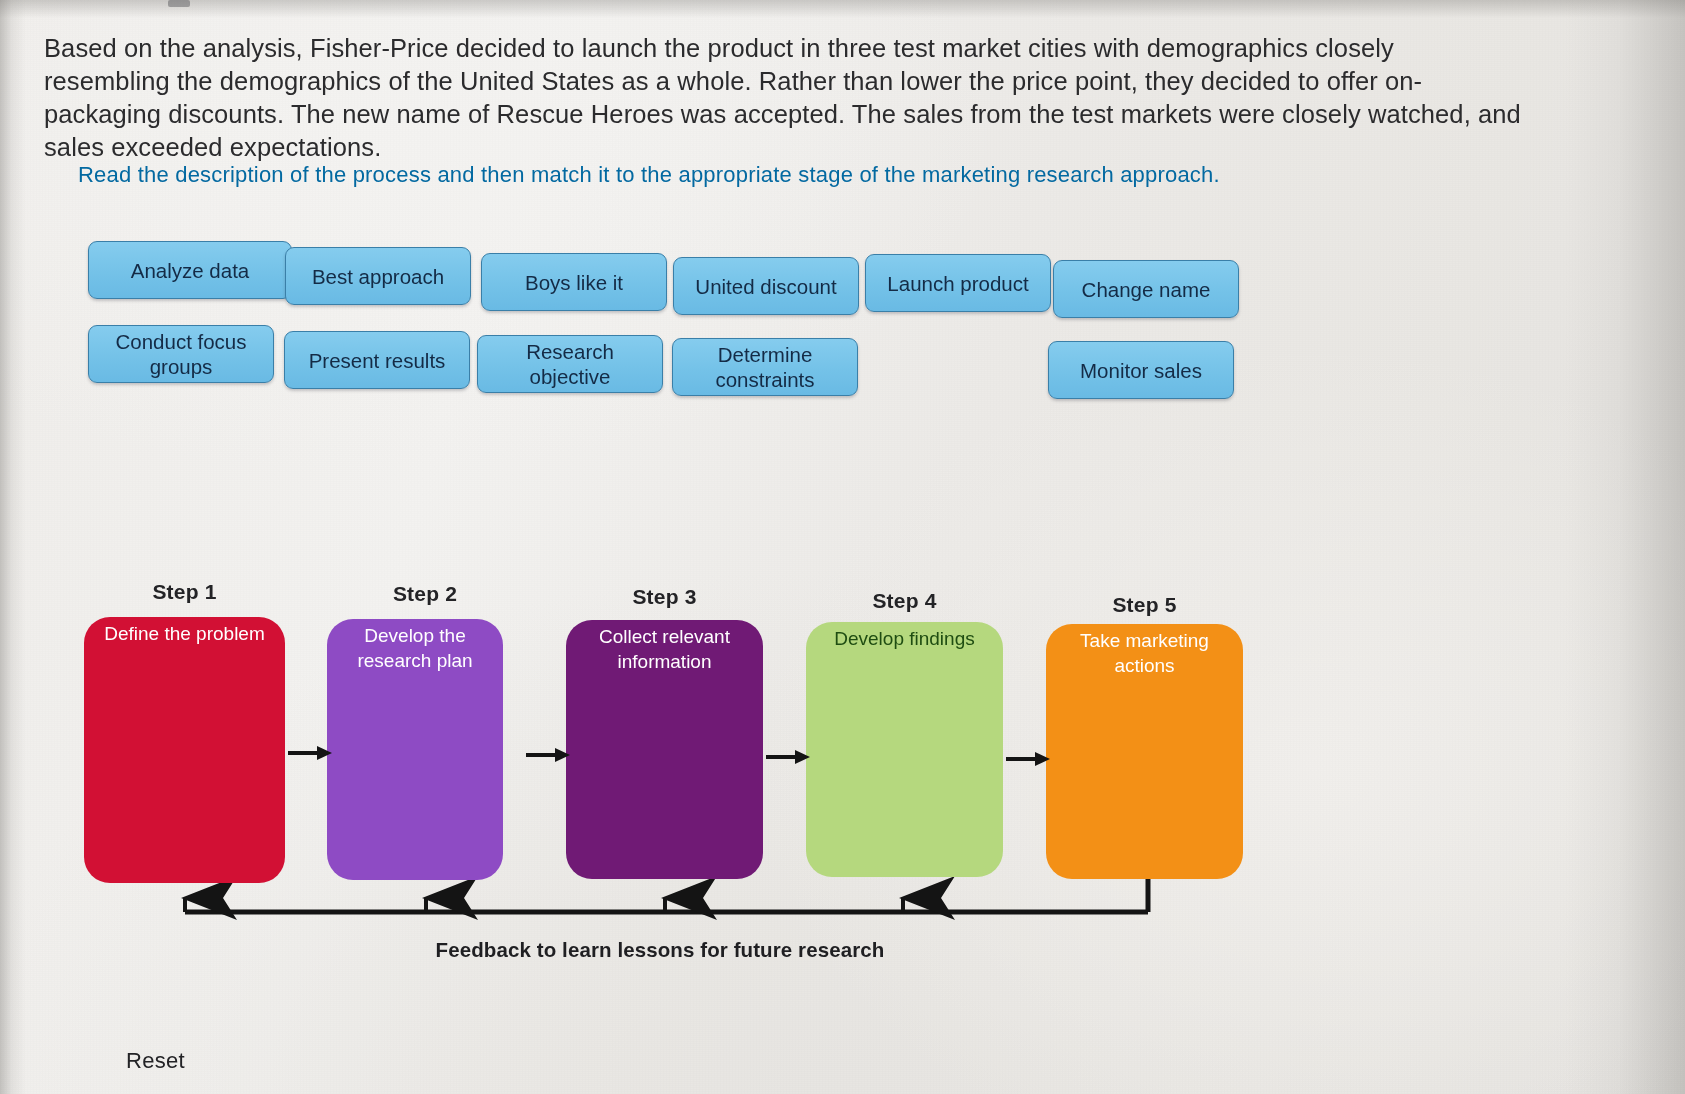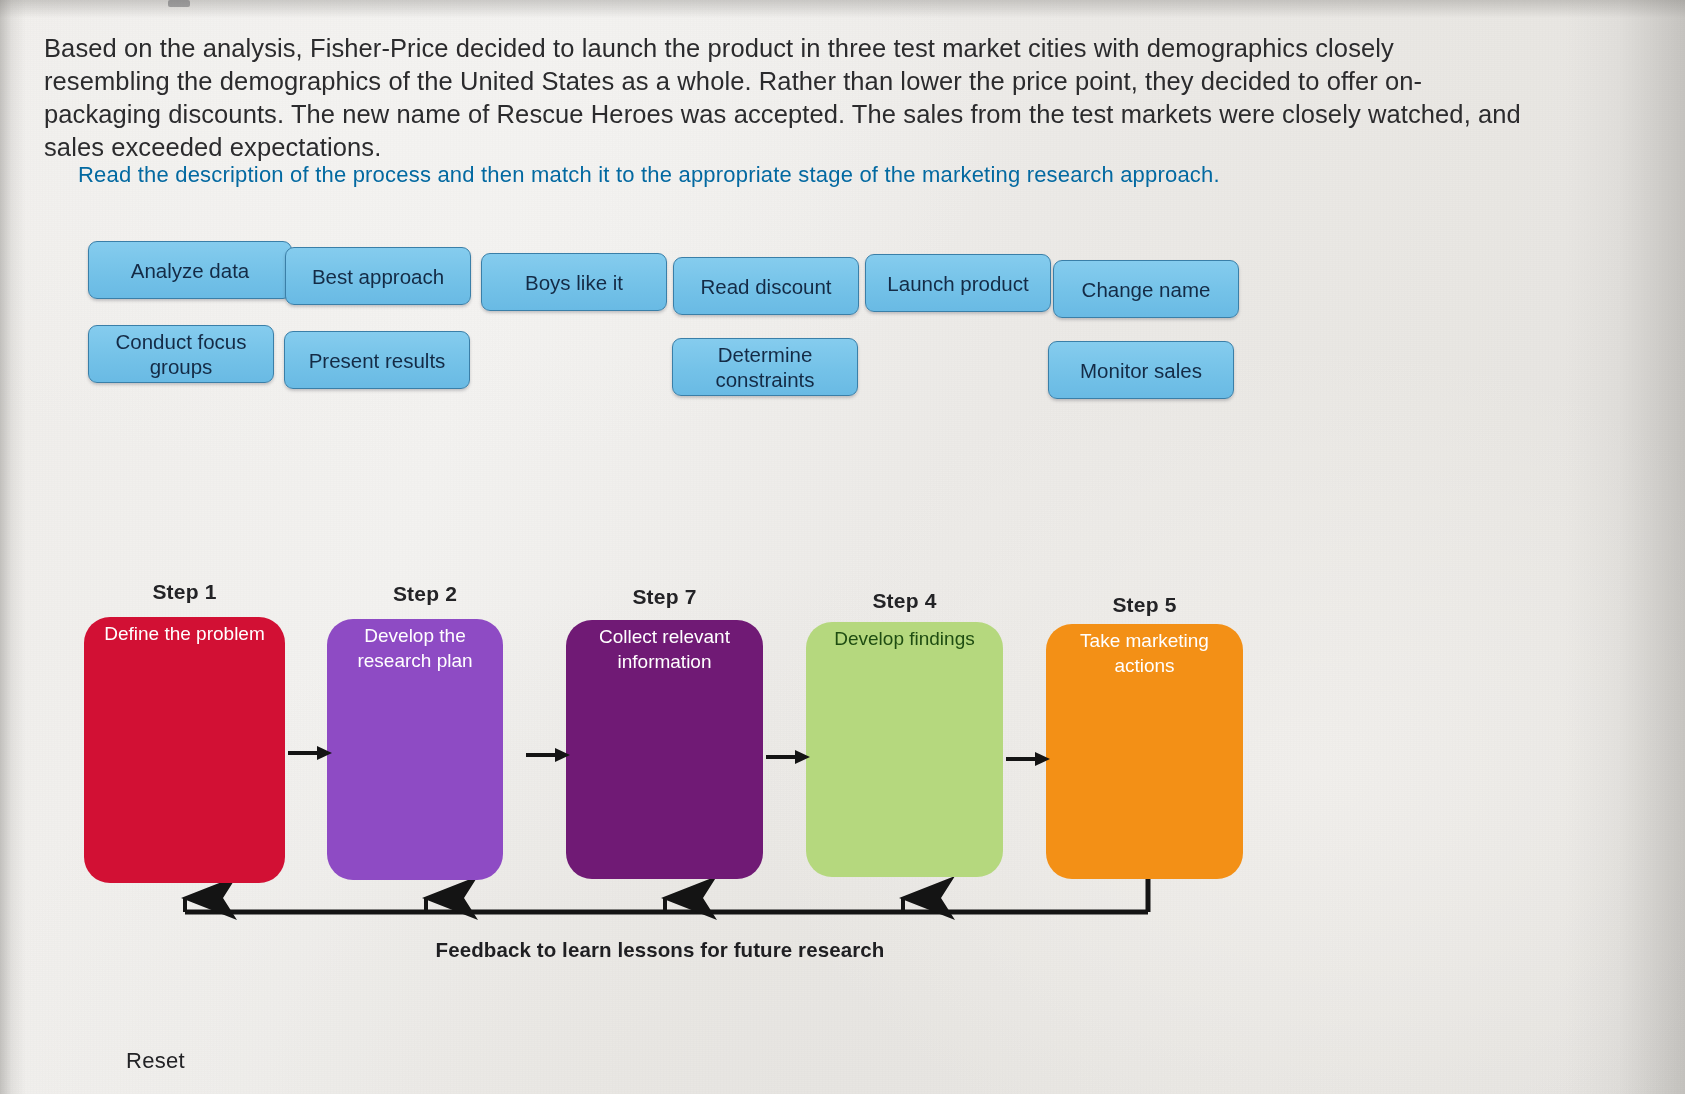--- a/index.html
+++ b/index.html
@@ -213,25 +213,26 @@
 <div class="content">
 
   <div id="intro-paragraph">Based on the analysis, Fisher-Price decided to launch the product in three test market cities with demographics closely resembling the demographics of the United States as a whole. Rather than lower the price point, they decided to offer on-packaging discounts. The new name of Rescue Heroes was accepted. The sales from the test markets were closely watched, and sales exceeded expectations.</div>
 
   <div id="instruction-line">Read the description of the process and then match it to the appropriate stage of the marketing research approach.</div>
 
   <div id="tile-bank">
       <div class="tile" style="left: 0px; top: 0px; width: 204px; height: 58px;">Analyze data</div>
       <div class="tile" style="left: 197px; top: 6px; width: 186px; height: 58px;">Best approach</div>
       <div class="tile" style="left: 393px; top: 12px; width: 186px; height: 58px;">Boys like it</div>
-      <div class="tile" style="left: 585px; top: 16px; width: 186px; height: 58px;">Read discount</div>
+      <div class="tile" style="left: 585px; top: 16px; width: 186px; height: 58px;">United discount</div>
       <div class="tile" style="left: 777px; top: 13px; width: 186px; height: 58px;">Launch product</div>
       <div class="tile" style="left: 965px; top: 19px; width: 186px; height: 58px;">Change name</div>
       <div class="tile" style="left: 0px; top: 84px; width: 186px; height: 58px;">Conduct focus groups</div>
       <div class="tile" style="left: 196px; top: 90px; width: 186px; height: 58px;">Present results</div>
+      <div class="tile" style="left: 389px; top: 94px; width: 186px; height: 58px;">Research objective</div>
       <div class="tile" style="left: 584px; top: 97px; width: 186px; height: 58px;">Determine constraints</div>
       <div class="tile" style="left: 960px; top: 100px; width: 186px; height: 58px;">Monitor sales</div>
     </div>
 
   <div id="flow">
 
     <svg id="feedback-path" viewBox="0 0 1685 480">
       <defs>
         <marker id="uptip" markerWidth="12" markerHeight="14" refX="6" refY="1" orient="auto">
           <path d="M6,0 L11.5,14 L6,10.5 L0.5,14 Z" fill="#141414"></path>
@@ -250,21 +251,21 @@
 
     <div id="feedback-caption">Feedback to learn lessons for future research</div>
   <div class="step-label" style="left: 84px; width: 201px; top: 20px;">Step 1</div>
       <div class="step-box" style="left: 84px; top: 57px; width: 201px; height: 266px; background: rgb(210, 16, 52); color: rgb(255, 255, 255);">
         <span class="drop-text">Define the problem</span>
       </div>
       <div class="step-label" style="left: 327px; width: 196px; top: 22px;">Step 2</div>
       <div class="step-box" style="left: 327px; top: 59px; width: 176px; height: 261px; background: rgb(142, 75, 196); color: rgb(255, 255, 255);">
         <span class="drop-text">Develop the research plan</span>
       </div>
-      <div class="step-label" style="left: 566px; width: 197px; top: 25px;">Step 7</div>
+      <div class="step-label" style="left: 566px; width: 197px; top: 25px;">Step 3</div>
       <div class="step-box" style="left: 566px; top: 60px; width: 197px; height: 259px; background: #701a75; color: rgb(255, 255, 255);">
         <span class="drop-text">Collect relevant information</span>
       </div>
       <div class="step-label" style="left: 806px; width: 197px; top: 29px;">Step 4</div>
       <div class="step-box" style="left: 806px; top: 62px; width: 197px; height: 255px; background: rgb(181, 216, 126); color: rgb(31, 77, 18);">
         <span class="drop-text">Develop findings</span>
       </div>
       <div class="step-label" style="left: 1046px; width: 197px; top: 33px;">Step 5</div>
       <div class="step-box" style="left: 1046px; top: 64px; width: 197px; height: 255px; background: rgb(243, 144, 22); color: rgb(255, 255, 255);">
         <span class="drop-text">Take marketing actions</span>

